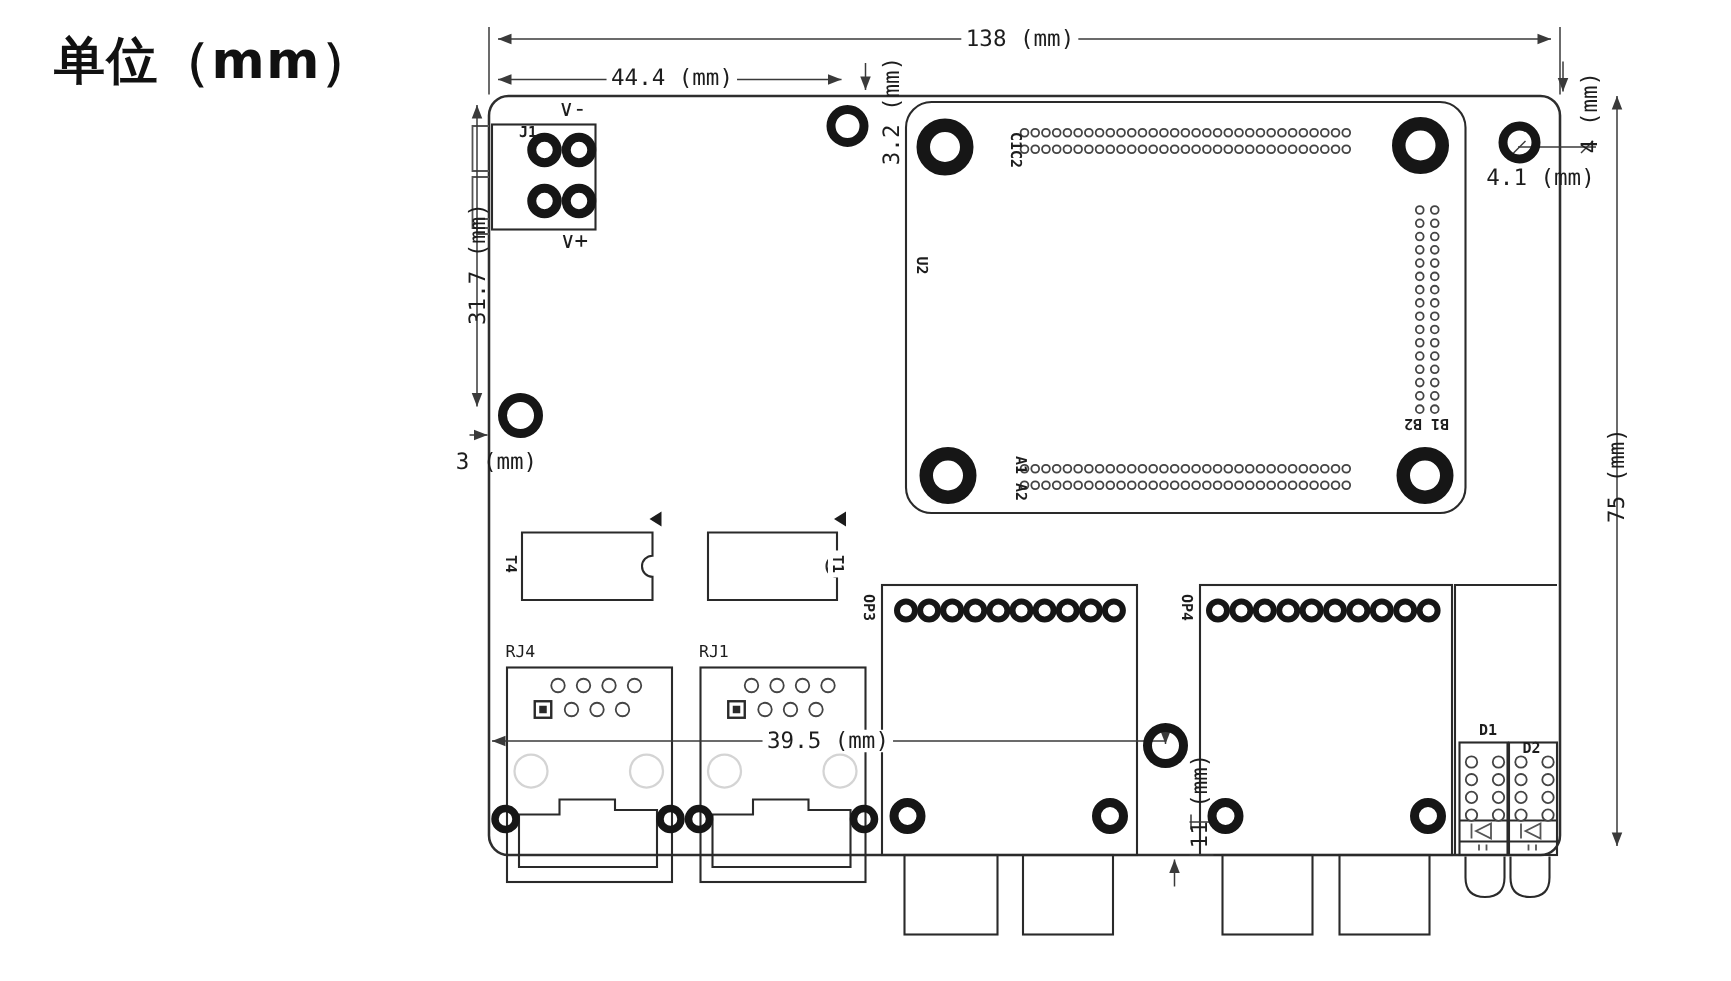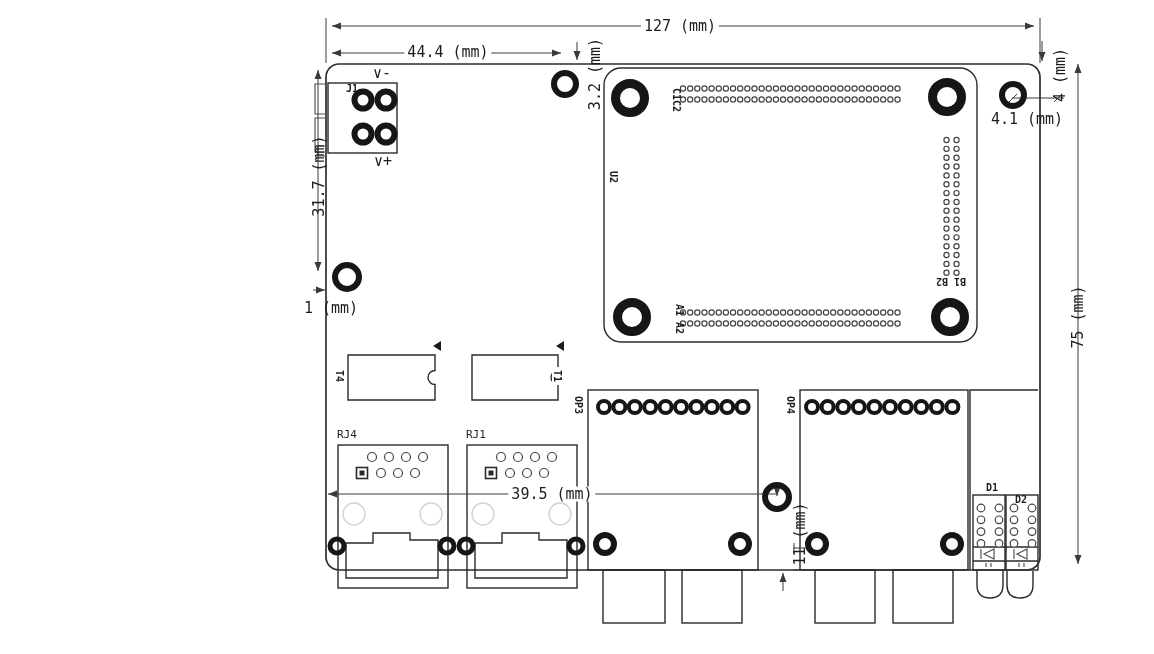--- a/index.html
+++ b/index.html
@@ -23,20 +23,21 @@
   .r180{transform:translate(-50%,-50%) rotate(180deg);}
   .bg{background:#fff;padding:0 3px;}
   #title{position:absolute;left:36px;top:18px;font-family:"DejaVu Sans",sans-serif;
          font-weight:700;font-size:34px;letter-spacing:1px;color:#111;}
 </style>
 </head>
 <body>
 
 <div id="canvas">
 
+  <div id="title">单位（mm）</div>
 
   <svg id="drawing" width="1154" height="654" viewBox="0 0 1154 654">
     <defs>
       <marker id="ah" viewBox="0 0 10 8" markerWidth="10" markerHeight="8" refX="9.5" refY="4" orient="auto-start-reverse">
         <path d="M0.5,0.5 L9.5,4 L0.5,7.5 Z" fill="#3a3a3a"></path>
       </marker>
     </defs>
 
     <rect class="board" x="326" y="64" width="714" height="506" rx="13"></rect>
 
@@ -323,27 +324,27 @@
       <circle cx="518" cy="457" r="4.5" class="pin"></circle>
       <circle cx="535" cy="457" r="4.5" class="pin"></circle>
       <circle cx="552" cy="457" r="4.5" class="pin"></circle>
       <rect x="485.5" y="467.5" width="11" height="11" fill="none" stroke="#2a2a2a" stroke-width="1.6"></rect>
       <rect x="488.5" y="470.5" width="5" height="5" fill="#2a2a2a"></rect>
       <circle cx="510" cy="473" r="4.5" class="pin"></circle>
       <circle cx="527" cy="473" r="4.5" class="pin"></circle>
       <circle cx="544" cy="473" r="4.5" class="pin"></circle>
     </svg>
 
-  <div class="lbl s15 c bg" style="left:680px;top:26px">127 (mm)</div>
+  <div class="lbl s15 c bg" style="left:680px;top:26px">138 (mm)</div>
   <div class="lbl s15 c bg" style="left:448px;top:52px">44.4 (mm)</div>
   <div class="lbl s15 rm90" style="left:595px;top:74px">3.2 (mm)</div>
   <div class="lbl s15 rm90" style="left:1060px;top:75px">4 (mm)</div>
   <div class="lbl s15 c" style="left:1027px;top:119px">4.1 (mm)</div>
   <div class="lbl s15 rm90" style="left:319px;top:176px">31.7 (mm)</div>
-  <div class="lbl s15 c" style="left:331px;top:308px">1 (mm)</div>
+  <div class="lbl s15 c" style="left:331px;top:308px">3 (mm)</div>
   <div class="lbl s15 c bg" style="left:552px;top:494px">39.5 (mm)</div>
   <div class="lbl s15 rm90" style="left:800px;top:534px">11 (mm)</div>
   <div class="lbl s15 rm90" style="left:1078px;top:317px">75 (mm)</div>
 
   <div class="lbl s10 c" style="left:352px;top:89px">J1</div>
   <div class="lbl s15 c" style="left:382px;top:73px">∨-</div>
   <div class="lbl s15 c" style="left:383px;top:161px">∨+</div>
   <div class="lbl s10 r90" style="left:613px;top:177px">U2</div>
   <div class="lbl s10 r90" style="left:676px;top:100px">C1C2</div>
   <div class="lbl s10 r90" style="left:679px;top:319px">A1 A2</div>

